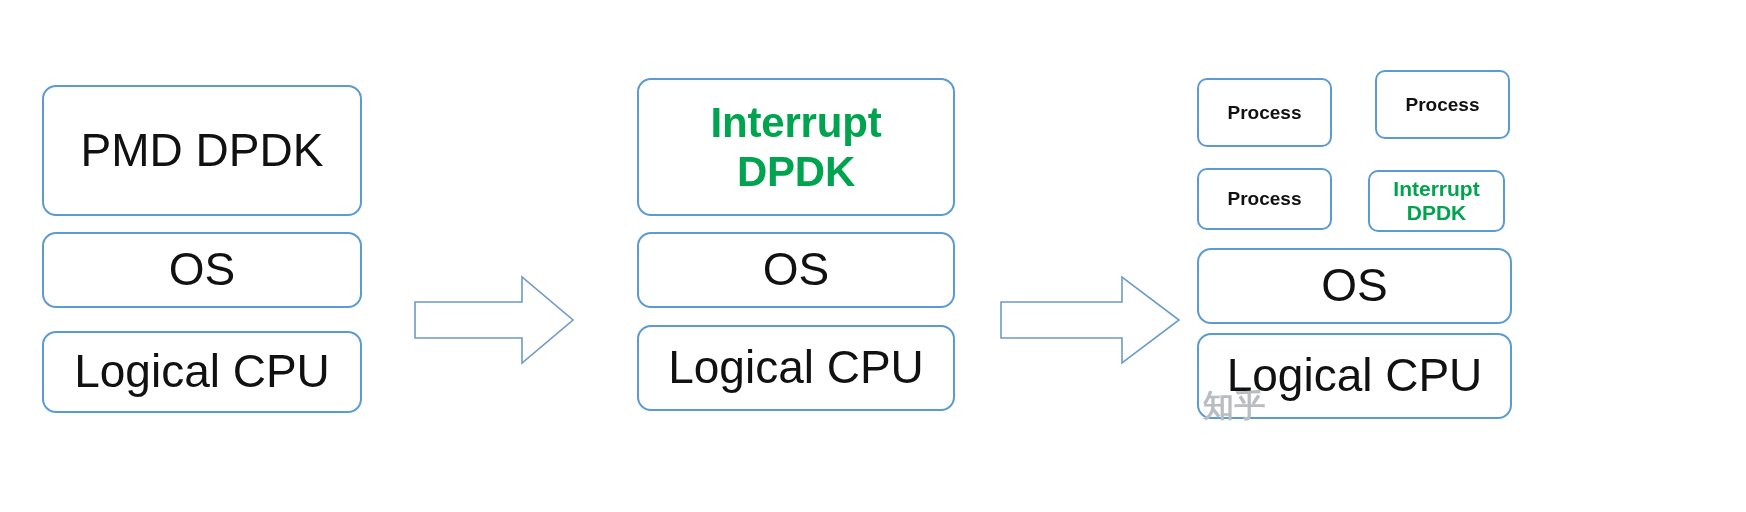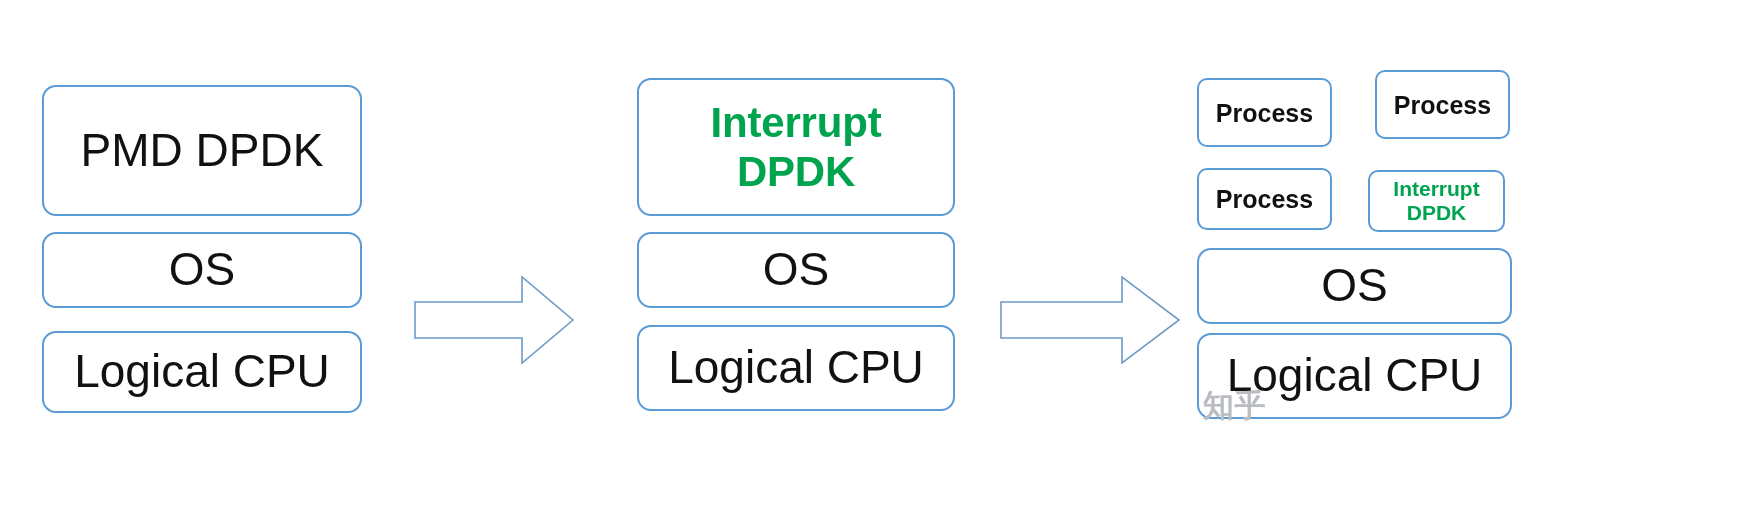--- a/index.html
+++ b/index.html
@@ -47,21 +47,21 @@
   .txt-green {
     font-weight: 700;
     color: #00A44F;
   }
   .txt-green-lg {
     font-size: 42px;
     letter-spacing: -0.2px;
   }
   .txt-proc {
     font-weight: 700;
-    font-size: 25px;
+    font-size: 19px;
     color: #111111;
   }
   .txt-green-sm {
     font-weight: 700;
     font-size: 21px;
     color: #00A44F;
     line-height: 1.12;
   }
 
   

